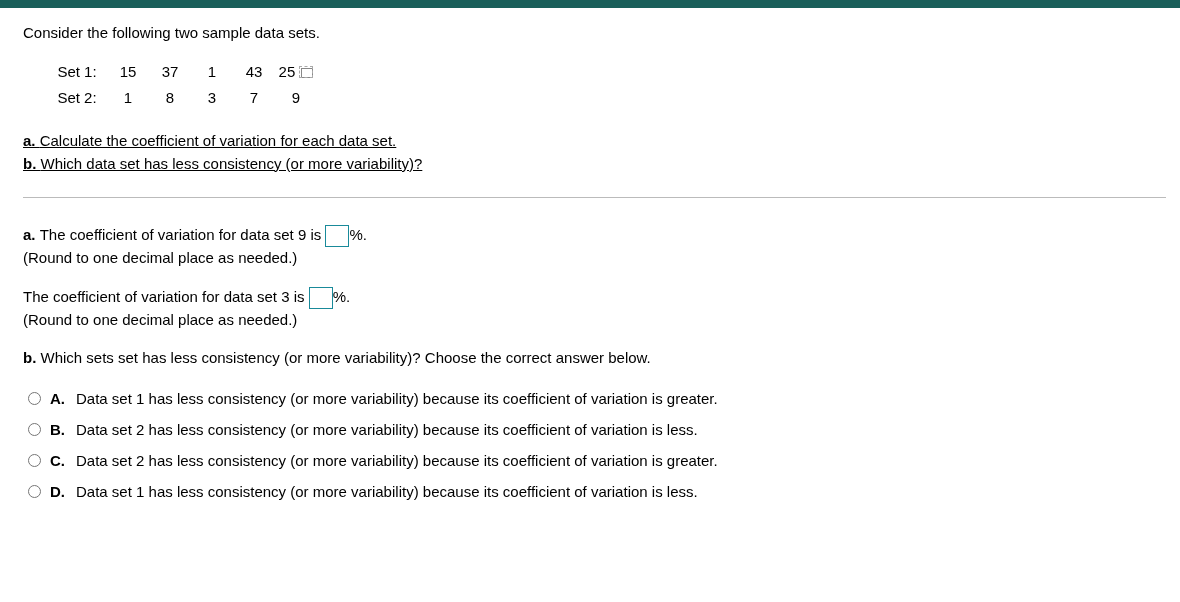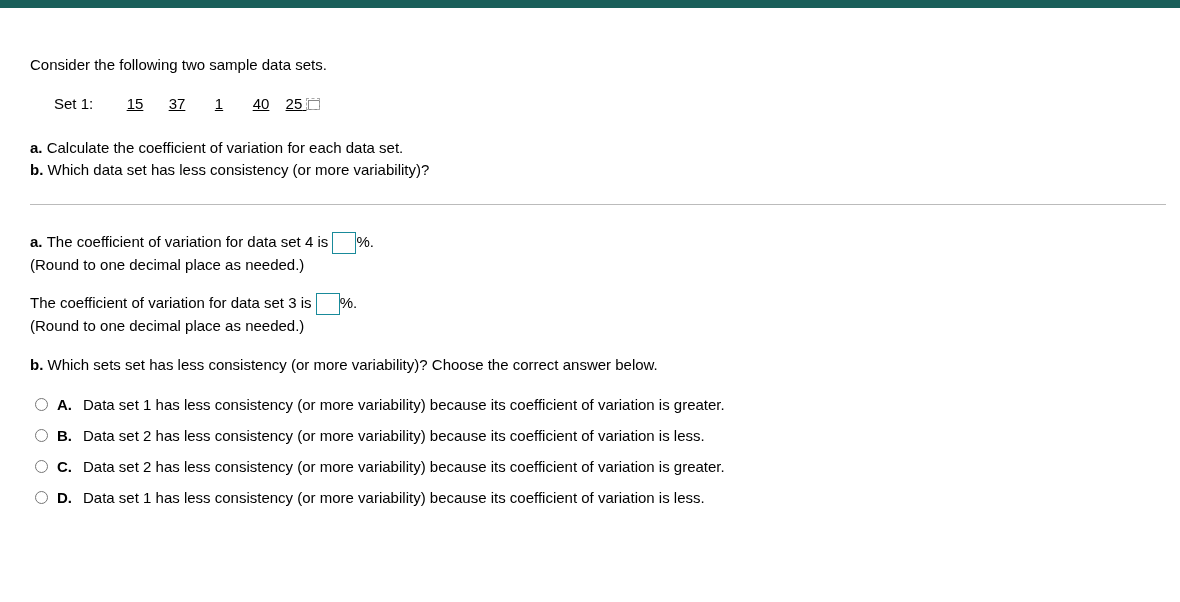--- a/index.html
+++ b/index.html
@@ -9,42 +9,41 @@
     font-size: 15px;
     color: #000;
     background: #fff;
   }
   .topbar {
     height: 8px;
     background: #1a5f5a;
     width: 100%;
   }
   .container {
-    padding: 16px 14px 20px 30px;
-    margin-top: 32px;
+    padding: 16px 14px 20px 23px;
   }
   .intro {
     margin-bottom: 18px;
   }
   .data-table {
     margin-left: 24px;
     margin-bottom: 20px;
   }
   .data-row {
     display: flex;
     align-items: center;
     line-height: 1.7;
   }
   .set-label {
     width: 60px;
+    text-align: center;
   }
   .data-cell {
     width: 42px;
     text-align: center;
-    text-decoration: underline;
   }
   .copy-icon {
     display: inline-block;
     width: 12px;
     height: 10px;
     margin-left: 2px;
     border: 1px solid #888;
     position: relative;
     vertical-align: middle;
   }
@@ -53,20 +52,21 @@
     position: absolute;
     top: -3px;
     left: -3px;
     width: 12px;
     height: 10px;
     border: 1px dashed #aaa;
   }
   .qlist {
     margin-bottom: 22px;
     line-height: 1.5;
+    text-decoration: underline;
   }
   .qlist .item-a, .qlist .item-b {
     margin: 0;
   }
   hr.sep {
     border: none;
     border-top: 1px solid #bbb;
     margin: 0 0 26px 0;
   }
   .answer-block {
@@ -113,41 +113,49 @@
 <div class="container">
 
   <div class="intro">Consider the following two sample data sets.</div>
 
   <div class="data-table">
     <div class="data-row">
       <span class="set-label">Set 1:</span>
       <span class="data-cell">15</span>
       <span class="data-cell">37</span>
       <span class="data-cell">1</span>
-      <span class="data-cell">40</span>
+      <span class="data-cell">43</span>
       <span class="data-cell">
         <span>25</span>
         <span class="copy-icon"></span>
       </span>
+    </div>
+    <div class="data-row">
+      <span class="set-label">Set 2:</span>
+      <span class="data-cell">1</span>
+      <span class="data-cell">8</span>
+      <span class="data-cell">3</span>
+      <span class="data-cell">7</span>
+      <span class="data-cell">9</span>
     </div>
   </div>
 
   <div class="qlist">
     <p class="item-a">
       <b>a. </b><span>Calculate the coefficient of variation for each data set.</span>
     </p>
     <p class="item-b">
       <b>b. </b><span>Which data set has less consistency (or more variability)?</span>
     </p>
   </div>
 
   <hr class="sep">
 
   <div class="answer-block">
-    <b>a. </b><span>The coefficient of variation for data set 4 is </span><input type="text" class="input-box" style=""><span>%.</span><br>
+    <b>a. </b><span>The coefficient of variation for data set 9 is </span><input type="text" class="input-box" style=""><span>%.</span><br>
     <span>(Round to one decimal place as needed.)</span>
   </div>
 
   <div class="answer-block">
     <span>The coefficient of variation for data set 3 is </span><input type="text" class="input-box" style=""><span>%.</span><br>
     <span>(Round to one decimal place as needed.)</span>
   </div>
 
   <div class="answer-block">
     <b>b. </b><span>Which sets set has less consistency (or more variability)? Choose the correct answer below.</span>

